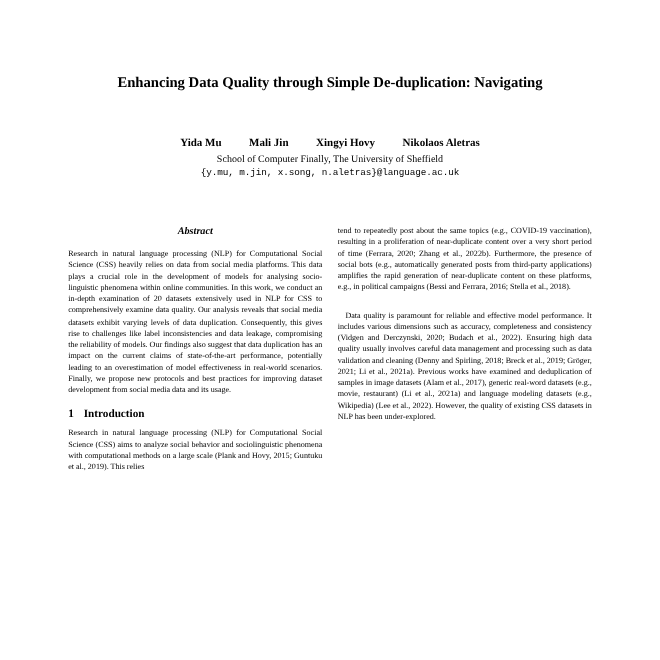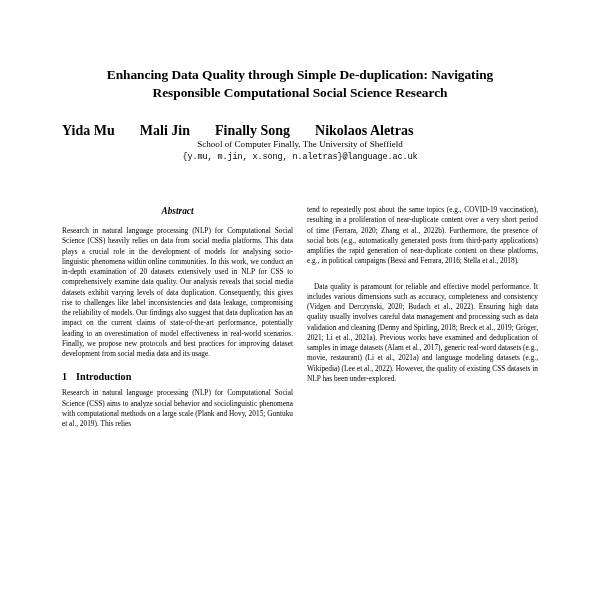--- a/index.html
+++ b/index.html
@@ -45,22 +45,23 @@
   
   .author-block {
     position: absolute;
     left: 62px;
     top: 124px;
     width: 476px;
     text-align: center;
   }
   .author-names {
     display: flex;
+    justify-content: center;
     align-items: baseline;
-    font-size: 14px;
+    font-size: 10px;
     font-weight: bold;
     line-height: 13px;
     gap: 25px;
   }
   .author-name {
     white-space: nowrap;
   }
   .affiliation {
     font-size: 9.1px;
     line-height: 12.6px;
@@ -129,29 +130,28 @@
   }
 </style>
 </head>
 <body>
 
 <div class="page">
 
   <div class="title-block">
     <h1 class="paper-title">
       <span class="title-line">Enhancing Data Quality through Simple De-duplication: Navigating</span>
-      <span class="title-line">Responsible Computational Social Science Research</span>
     </h1>
   </div>
 
   <div class="author-block">
     <div class="author-names">
       <span class="author-name">Yida Mu</span>
       <span class="author-name">Mali Jin</span>
-      <span class="author-name">Finally Song</span>
+      <span class="author-name">Xingyi Hovy</span>
       <span class="author-name">Nikolaos Aletras</span>
     </div>
     <div class="affiliation">School of Computer Finally, The University of Sheffield</div>
     <div class="email-line">{y.mu, m.jin, x.song, n.aletras}@language.ac.uk</div>
   </div>
 
   <div class="columns">
 
     <div class="col">
       <div class="section-heading-centered">Abstract</div>

